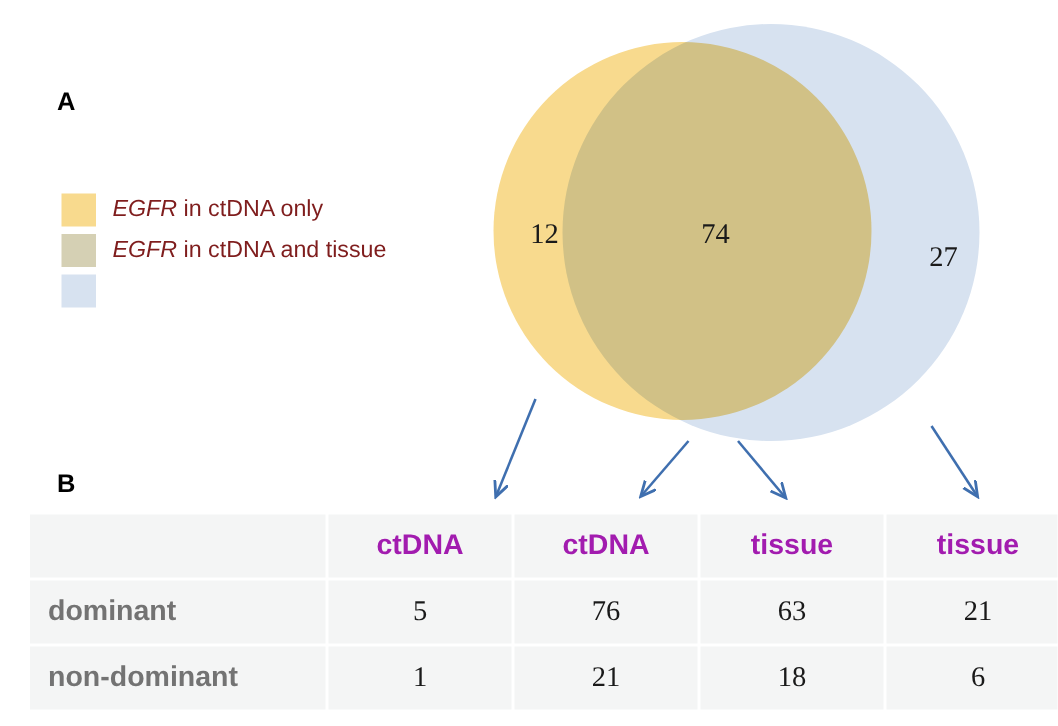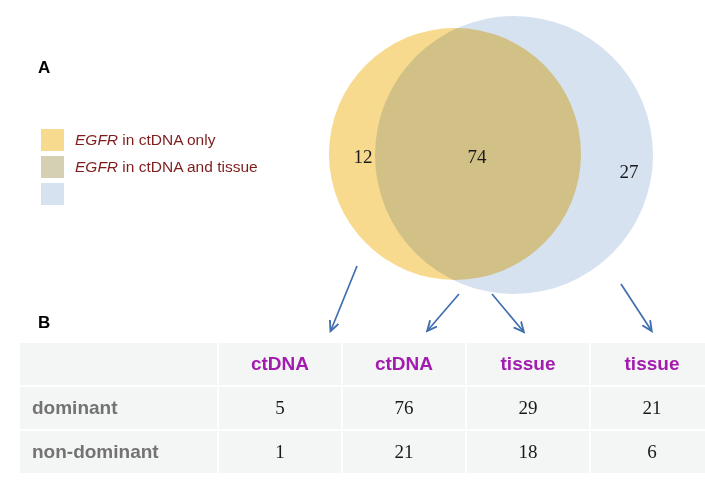--- a/index.html
+++ b/index.html
@@ -199,21 +199,21 @@
       <th class="col-data">ctDNA</th>
       <th class="col-data">tissue</th>
       <th class="col-data">tissue</th>
     </tr>
   </thead>
   <tbody>
     <tr>
       <td class="row-header">dominant</td>
       <td>5</td>
       <td>76</td>
-      <td>29</td>
+      <td>63</td>
       <td>21</td>
     </tr>
     <tr>
       <td class="row-header">non-dominant</td>
       <td>1</td>
       <td>21</td>
       <td>18</td>
       <td>6</td>
     </tr>
   </tbody>

